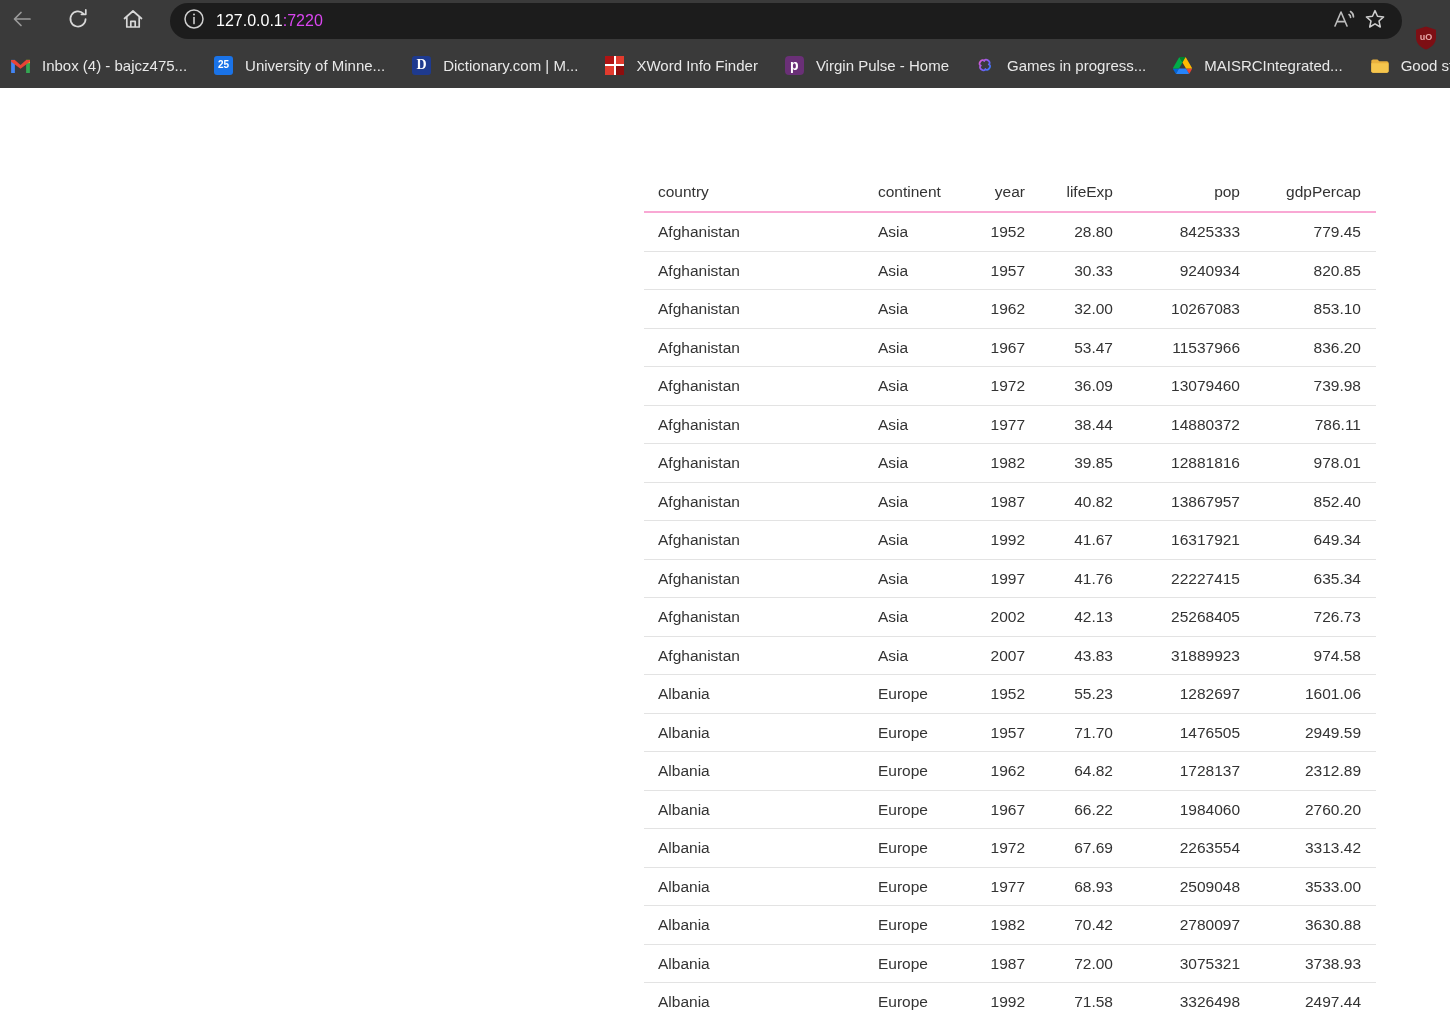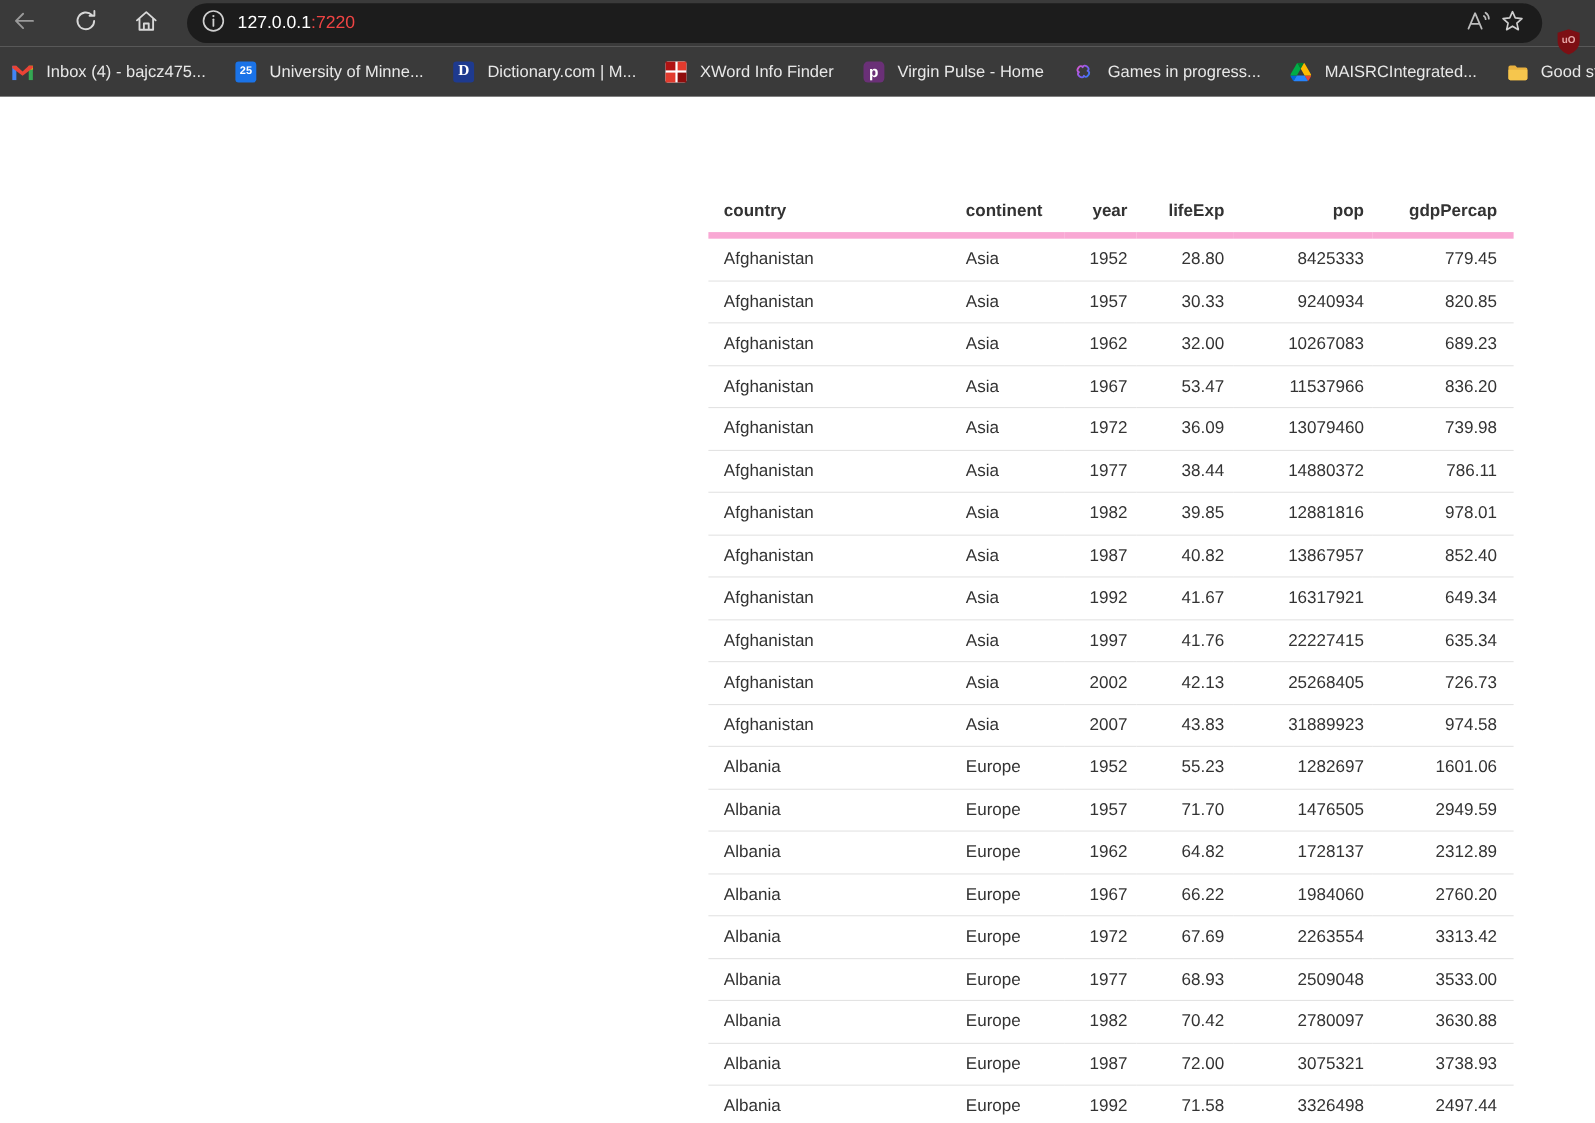--- a/index.html
+++ b/index.html
@@ -18,21 +18,21 @@
   }
   .tb-back { margin-left: 8px; }
   .tb-reload { margin-left: 28px; }
   .tb-home { margin-left: 27px; }
   .address-bar {
     flex: 1 1 auto; height: 36px; margin-left: 23px; margin-right: 10px;
     background: #1c1c1c; border-radius: 18px;
     display: flex; align-items: center; padding: 0 12px;
   }
   .addr-url { margin-left: 10px; font-size: 16px; color: #fff; white-space: nowrap; }
-  .addr-url .port { color: #ef4444; }
+  .addr-url .port { color: #d946ef; }
   .addr-spacer { flex: 1 1 auto; }
   .pill-btn {
     width: 30px; height: 28px; display: flex; align-items: center; justify-content: center;
     border-radius: 5px; cursor: pointer; flex: 0 0 auto;
   }
   .ublock-wrap { margin-right: 10px; flex: 0 0 auto; }
 
   
   .bookmarks {
     height: 46px; background: #3a3a3a;
@@ -62,22 +62,22 @@
     position: absolute; left: 12px; top: 106px;
     font-size: 40px; font-weight: bold; color: #008000; line-height: 1.25;
     letter-spacing: -0.5px;
   }
   .table-wrap { position: absolute; left: 644px; top: 85px; }
   table.data {
     border-collapse: collapse; table-layout: fixed; width: 732px;
     font-size: 15.5px; color: #333;
   }
   table.data th {
-    padding: 8px; line-height: 22px; font-weight: bold;
-    border-bottom: 6px solid #f9a8d4; white-space: nowrap;
+    padding: 8px; line-height: 22px; font-weight: normal;
+    border-bottom: 2px solid #f9a8d4; white-space: nowrap;
   }
   table.data td {
     padding: 8px; line-height: 21.5px;
     border-top: 1px solid #e3e3e3; white-space: nowrap;
   }
   table.data tbody tr:first-child td { border-top: none; }
   table.data th:first-child, table.data td:first-child { padding-left: 14px; }
   table.data th:last-child, table.data td:last-child { padding-right: 15px; }
   .al-left { text-align: left; }
   .al-right { text-align: right; }
@@ -283,21 +283,21 @@
               <td class="al-right">30.33</td>
               <td class="al-right">9240934</td>
               <td class="al-right">820.85</td>
             </tr>
             <tr>
               <td class="al-left">Afghanistan</td>
               <td class="al-left">Asia</td>
               <td class="al-right">1962</td>
               <td class="al-right">32.00</td>
               <td class="al-right">10267083</td>
-              <td class="al-right">689.23</td>
+              <td class="al-right">853.10</td>
             </tr>
             <tr>
               <td class="al-left">Afghanistan</td>
               <td class="al-left">Asia</td>
               <td class="al-right">1967</td>
               <td class="al-right">53.47</td>
               <td class="al-right">11537966</td>
               <td class="al-right">836.20</td>
             </tr>
             <tr>

